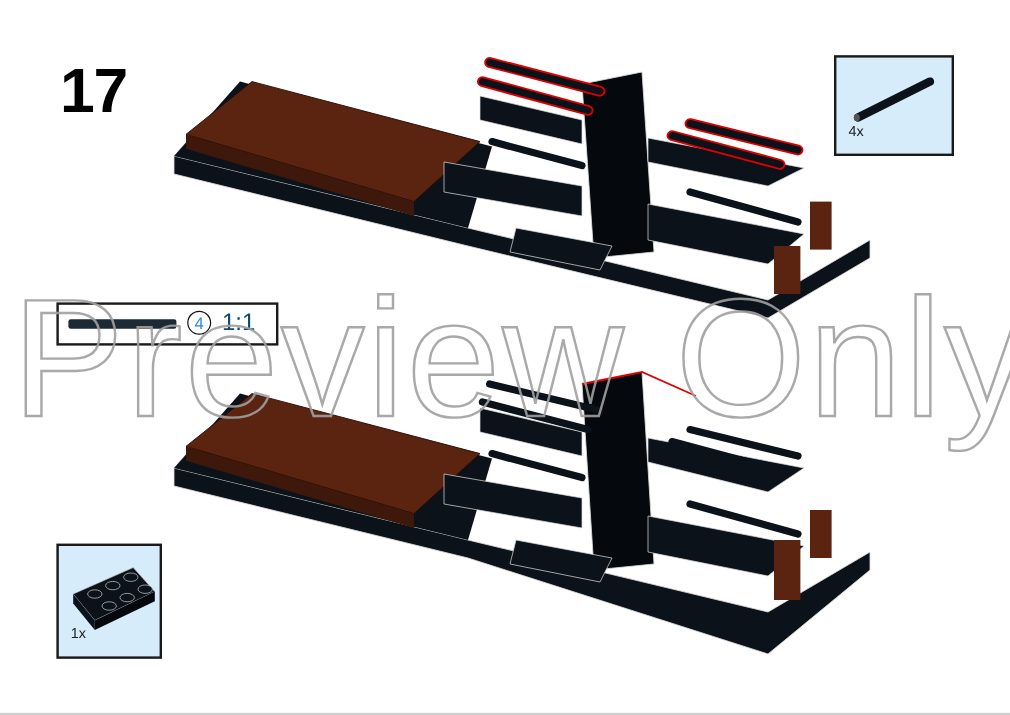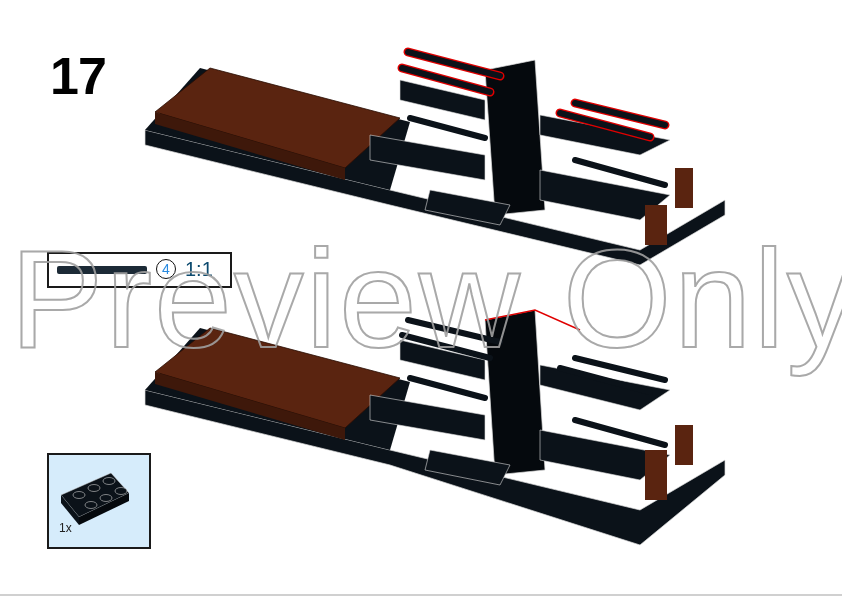--- a/index.html
+++ b/index.html
@@ -16,20 +16,27 @@
   svg.model { position:absolute; }
   .watermark { position:absolute; left:10px; top:218px; font-size:140px; letter-spacing:2px; color:transparent; -webkit-text-stroke:2px rgba(160,160,160,0.9); font-family:"Liberation Sans", sans-serif; white-space:nowrap; pointer-events:none; }
 </style>
 </head>
 <body>
 
 <div class="page">
 
   <div class="step-num" style="left:50px;top:50px;">17</div>
 
+  <div class="callout" style="left:695px;top:46px;width:100px;height:84px;">
+    <svg width="96" height="80" style="position:absolute;left:0;top:0">
+      <line x1="18" y1="50" x2="78" y2="20" stroke="#0b1219" stroke-width="7" stroke-linecap="round"></line>
+      <ellipse cx="17" cy="50" rx="2.5" ry="3" fill="#555"></ellipse>
+    </svg>
+    <span class="qty" style="left:10px;top:54px;">4x</span>
+  </div>
 
   <svg class="model" style="left:140px;top:40px;" width="590" height="240">
 
     <polygon points="5,90 250,150 500,210 585,160 585,175 500,225 250,165 5,105" fill="#0b1219" stroke="#dcdcdc" stroke-width="0.7"></polygon>
     <polygon points="5,90 60,28 270,82 250,150" fill="#0b1219"></polygon>
 
     <polygon points="15,72 70,28 260,78 205,128" fill="#5a2410" stroke="#2a0e04" stroke-width="0.8"></polygon>
     <polygon points="15,72 205,128 205,140 15,84" fill="#3e180a"></polygon>
 
     <polygon points="345,30 395,20 405,170 355,175" fill="#05090d" stroke="#dcdcdc" stroke-width="0.7"></polygon>
@@ -78,21 +85,21 @@
     <line x1="268" y1="20" x2="360" y2="42" stroke="#0b1219" stroke-width="6" stroke-linecap="round"></line>
     <line x1="262" y1="35" x2="350" y2="58" stroke="#0b1219" stroke-width="6" stroke-linecap="round"></line>
     <line x1="435" y1="58" x2="525" y2="80" stroke="#0b1219" stroke-width="6" stroke-linecap="round"></line>
     <line x1="420" y1="68" x2="510" y2="92" stroke="#0b1219" stroke-width="6" stroke-linecap="round"></line>
     <line x1="270" y1="78" x2="345" y2="98" stroke="#0b1219" stroke-width="6" stroke-linecap="round"></line>
     <line x1="435" y1="120" x2="525" y2="145" stroke="#0b1219" stroke-width="6" stroke-linecap="round"></line>
     <rect x="505" y="150" width="22" height="50" fill="#5a2410"></rect>
     <rect x="535" y="125" width="18" height="40" fill="#5a2410"></rect>
   </svg>
 
-  <div class="callout" style="left:47px;top:453px;width:104px;height:96px;padding-left:21px;">
+  <div class="callout" style="left:47px;top:453px;width:88px;height:96px;padding-left:21px;">
     <svg width="100" height="92" style="position:absolute;left:0;top:0">
       <polygon points="12,40 62,18 80,38 30,62" fill="#0b1219" stroke="#ccc" stroke-width="0.5"></polygon>
       <polygon points="30,62 80,38 80,46 30,70" fill="#05090d"></polygon>
       <polygon points="12,40 30,62 30,70 12,48" fill="#0b1219"></polygon>
       <ellipse cx="30" cy="40" rx="6" ry="3.5" fill="#0b1219" stroke="#ccc" stroke-width="0.6"></ellipse>
       <ellipse cx="45" cy="33" rx="6" ry="3.5" fill="#0b1219" stroke="#ccc" stroke-width="0.6"></ellipse>
       <ellipse cx="60" cy="26" rx="6" ry="3.5" fill="#0b1219" stroke="#ccc" stroke-width="0.6"></ellipse>
       <ellipse cx="42" cy="50" rx="6" ry="3.5" fill="#0b1219" stroke="#ccc" stroke-width="0.6"></ellipse>
       <ellipse cx="57" cy="43" rx="6" ry="3.5" fill="#0b1219" stroke="#ccc" stroke-width="0.6"></ellipse>
       <ellipse cx="72" cy="36" rx="6" ry="3.5" fill="#0b1219" stroke="#ccc" stroke-width="0.6"></ellipse>

